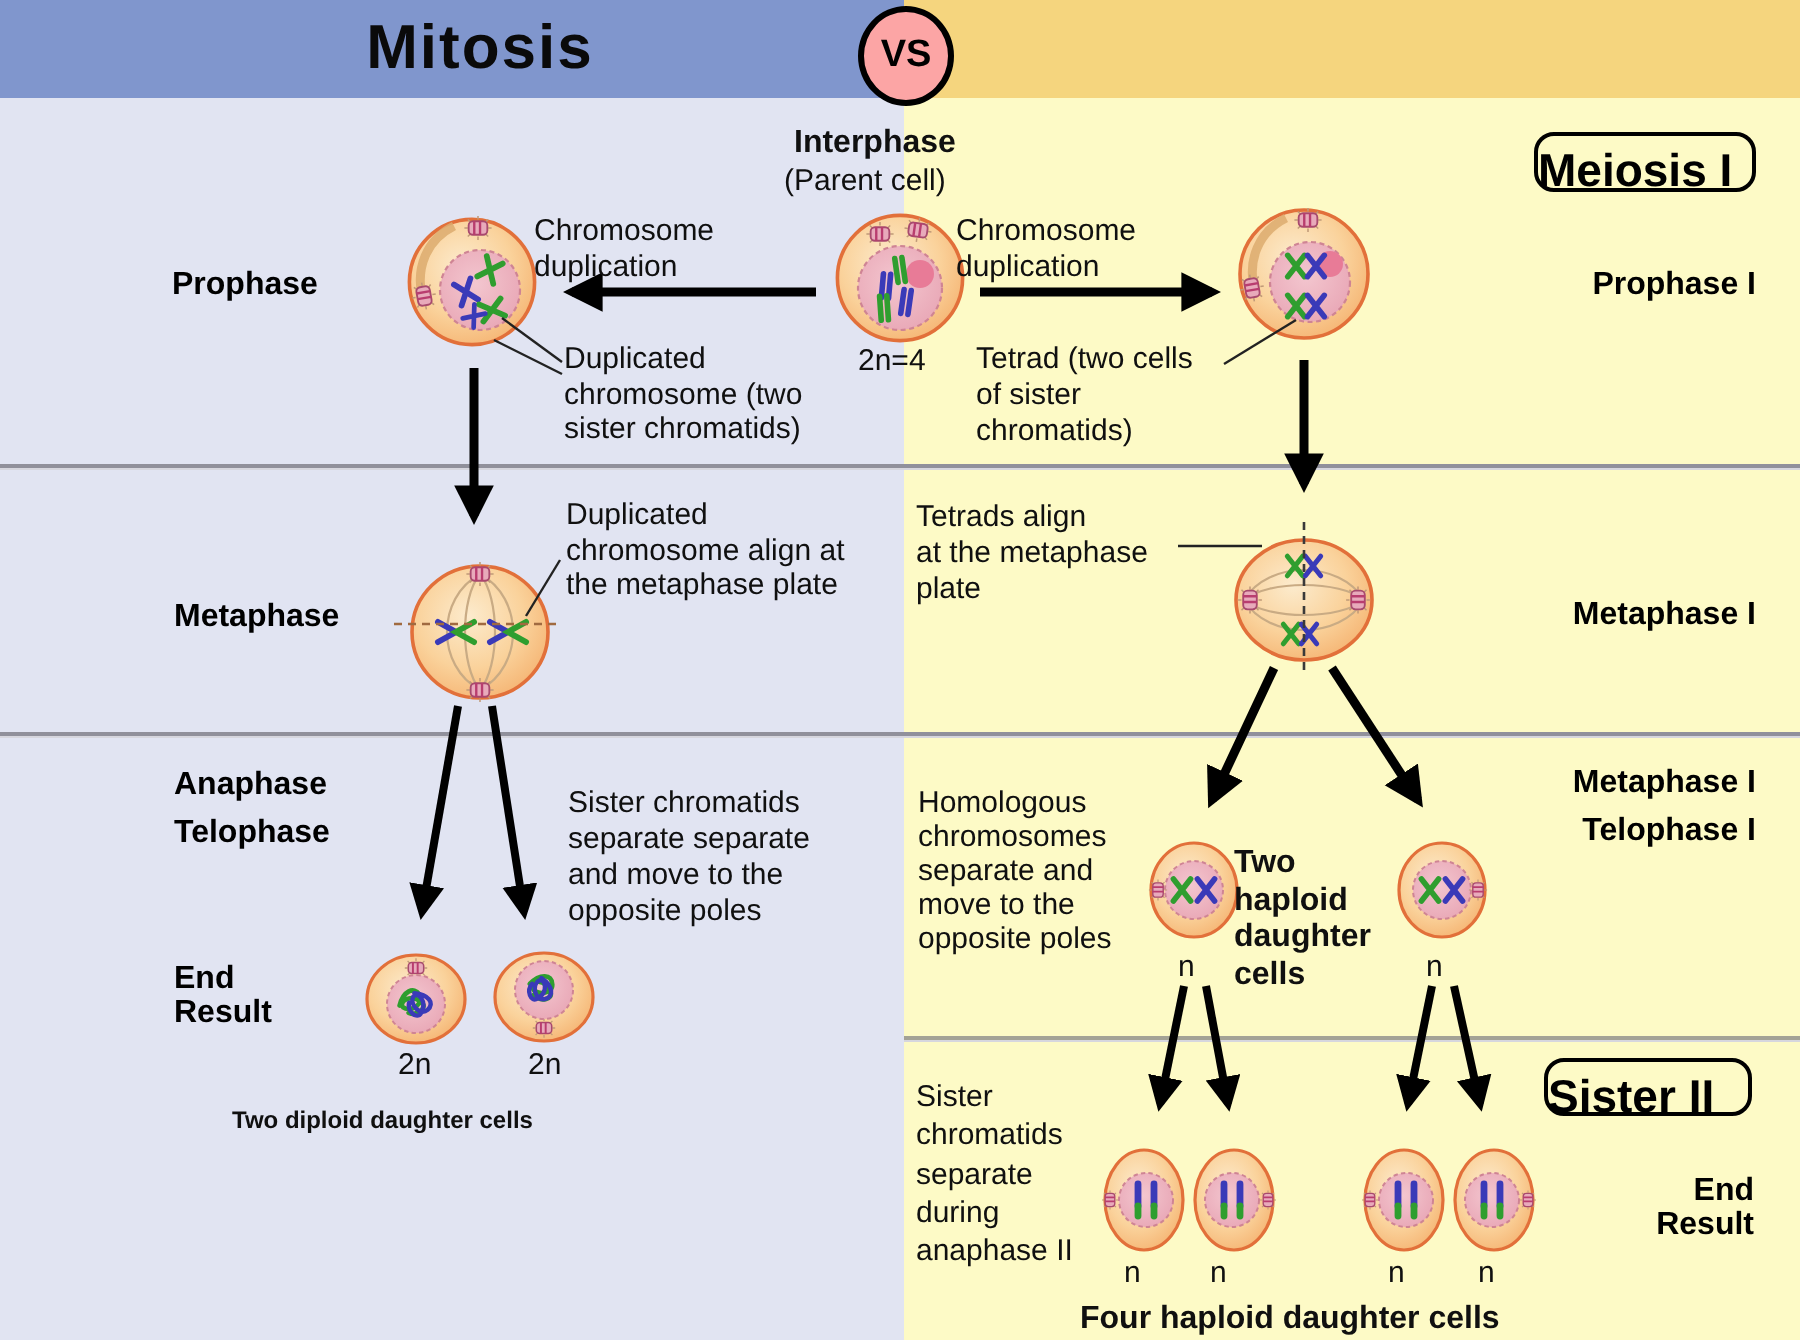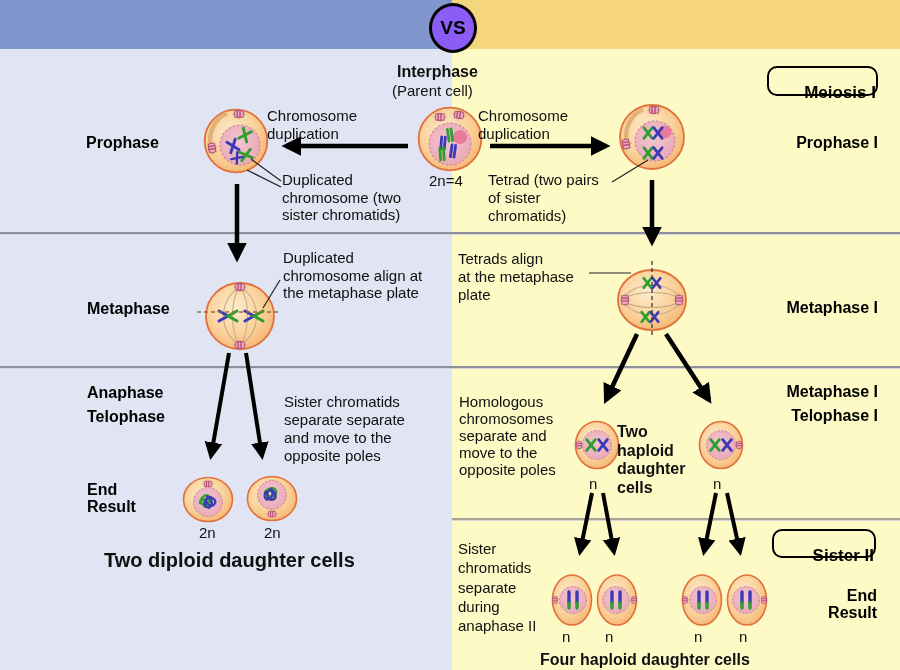--- a/index.html
+++ b/index.html
@@ -7,45 +7,46 @@
          font-family:"Liberation Sans",sans-serif;color:#000;}
   .hdr{position:absolute;top:0;height:49px;}
   .hdr-left{left:0;width:452px;background:var(--header-blue);}
   .hdr-right{left:452px;width:448px;background:var(--header-yellow);}
   .panel{position:absolute;top:49px;height:621px;}
   .panel-left{left:0;width:452px;background:var(--panel-lavender);}
   .panel-right{left:452px;width:448px;background:var(--panel-yellow);}
   .hdr-title{position:absolute;top:6px;width:200px;text-align:center;z-index:2;
              font-weight:bold;font-size:31px;letter-spacing:1px;color:#0a0a0a;}
   .vs{position:absolute;left:429px;top:3px;width:42px;height:44px;border-radius:50%;
-      background:#8b5cf6;border:3px solid #000;display:flex;align-items:center;
+      background:#fca5a5;border:3px solid #000;display:flex;align-items:center;
       justify-content:center;font-weight:bold;font-size:19px;z-index:3;}
   .divider{position:absolute;height:2px;background:#90909b;border-bottom:1px solid #d6d6de;z-index:1;}
   .lbl{position:absolute;font-weight:bold;font-size:16px;line-height:17px;
        white-space:pre-line;z-index:5;}
   .rlbl{width:120px;text-align:right;}
   .anno{position:absolute;font-size:15px;line-height:17.5px;color:#101010;
         white-space:pre-line;z-index:5;}
   .b{font-weight:bold;}
   .ctr{text-align:left;}
   .badge{position:absolute;box-sizing:border-box;border:2.5px solid #000;border-radius:10px;
-         text-align:right;font-weight:bold;font-size:17px;padding-top:15px;z-index:5;}
+         text-align:left;font-weight:bold;font-size:23px;padding-top:4px;z-index:5;}
   svg.cell{position:absolute;z-index:3;}
   svg.overlay{position:absolute;left:0;top:0;z-index:4;pointer-events:none;}
 </style>
 </head>
 <body>
 
 <div class="stage">
 
   <div class="hdr hdr-left"></div>
   <div class="hdr hdr-right"></div>
   <div class="panel panel-left"></div>
   <div class="panel panel-right"></div>
 
+  <div class="hdr-title" style="left:140px">Mitosis</div>
   <div class="vs">VS</div>
 
   <div class="divider" style="left:0;top:232px;width:900px"></div>
   <div class="divider" style="left:0;top:366px;width:900px"></div>
   <div class="divider" style="left:452px;top:518px;width:448px;background:#a3a295"></div>
 
   <div class="lbl" style="left:86px;top:134px">Prophase</div>
   <div class="lbl" style="left:87px;top:300px">Metaphase</div>
   <div class="lbl" style="left:87px;top:384px">Anaphase</div>
   <div class="lbl" style="left:87px;top:408px">Telophase</div>
@@ -73,25 +74,25 @@
 sister chromatids)</div>
   <div class="anno" style="left:283px;top:249px">Duplicated
 chromosome align at
 the metaphase plate</div>
   <div class="anno" style="left:284px;top:393px;line-height:18px">Sister chromatids
 separate separate
 and move to the
 opposite poles</div>
   <div class="anno" style="left:199px;top:524px">2n</div>
   <div class="anno" style="left:264px;top:524px">2n</div>
-  <div class="anno b ctr" style="left:104px;top:552px;width:260px;font-size:20px">Two diploid daughter cells</div>
+  <div class="anno b ctr" style="left:116px;top:552px;width:260px;font-size:12px">Two diploid daughter cells</div>
 
   <div class="anno ctr" style="left:478px;top:107px;width:120px">Chromosome
 duplication</div>
-  <div class="anno" style="left:488px;top:171px;line-height:18px">Tetrad (two pairs
+  <div class="anno" style="left:488px;top:171px;line-height:18px">Tetrad (two cells
 of sister
 chromatids)</div>
   <div class="anno" style="left:458px;top:250px;line-height:18px">Tetrads align
 at the metaphase
 plate</div>
   <div class="anno" style="left:459px;top:393px;line-height:17px">Homologous
 chromosomes
 separate and
 move to the
 opposite poles</div>

